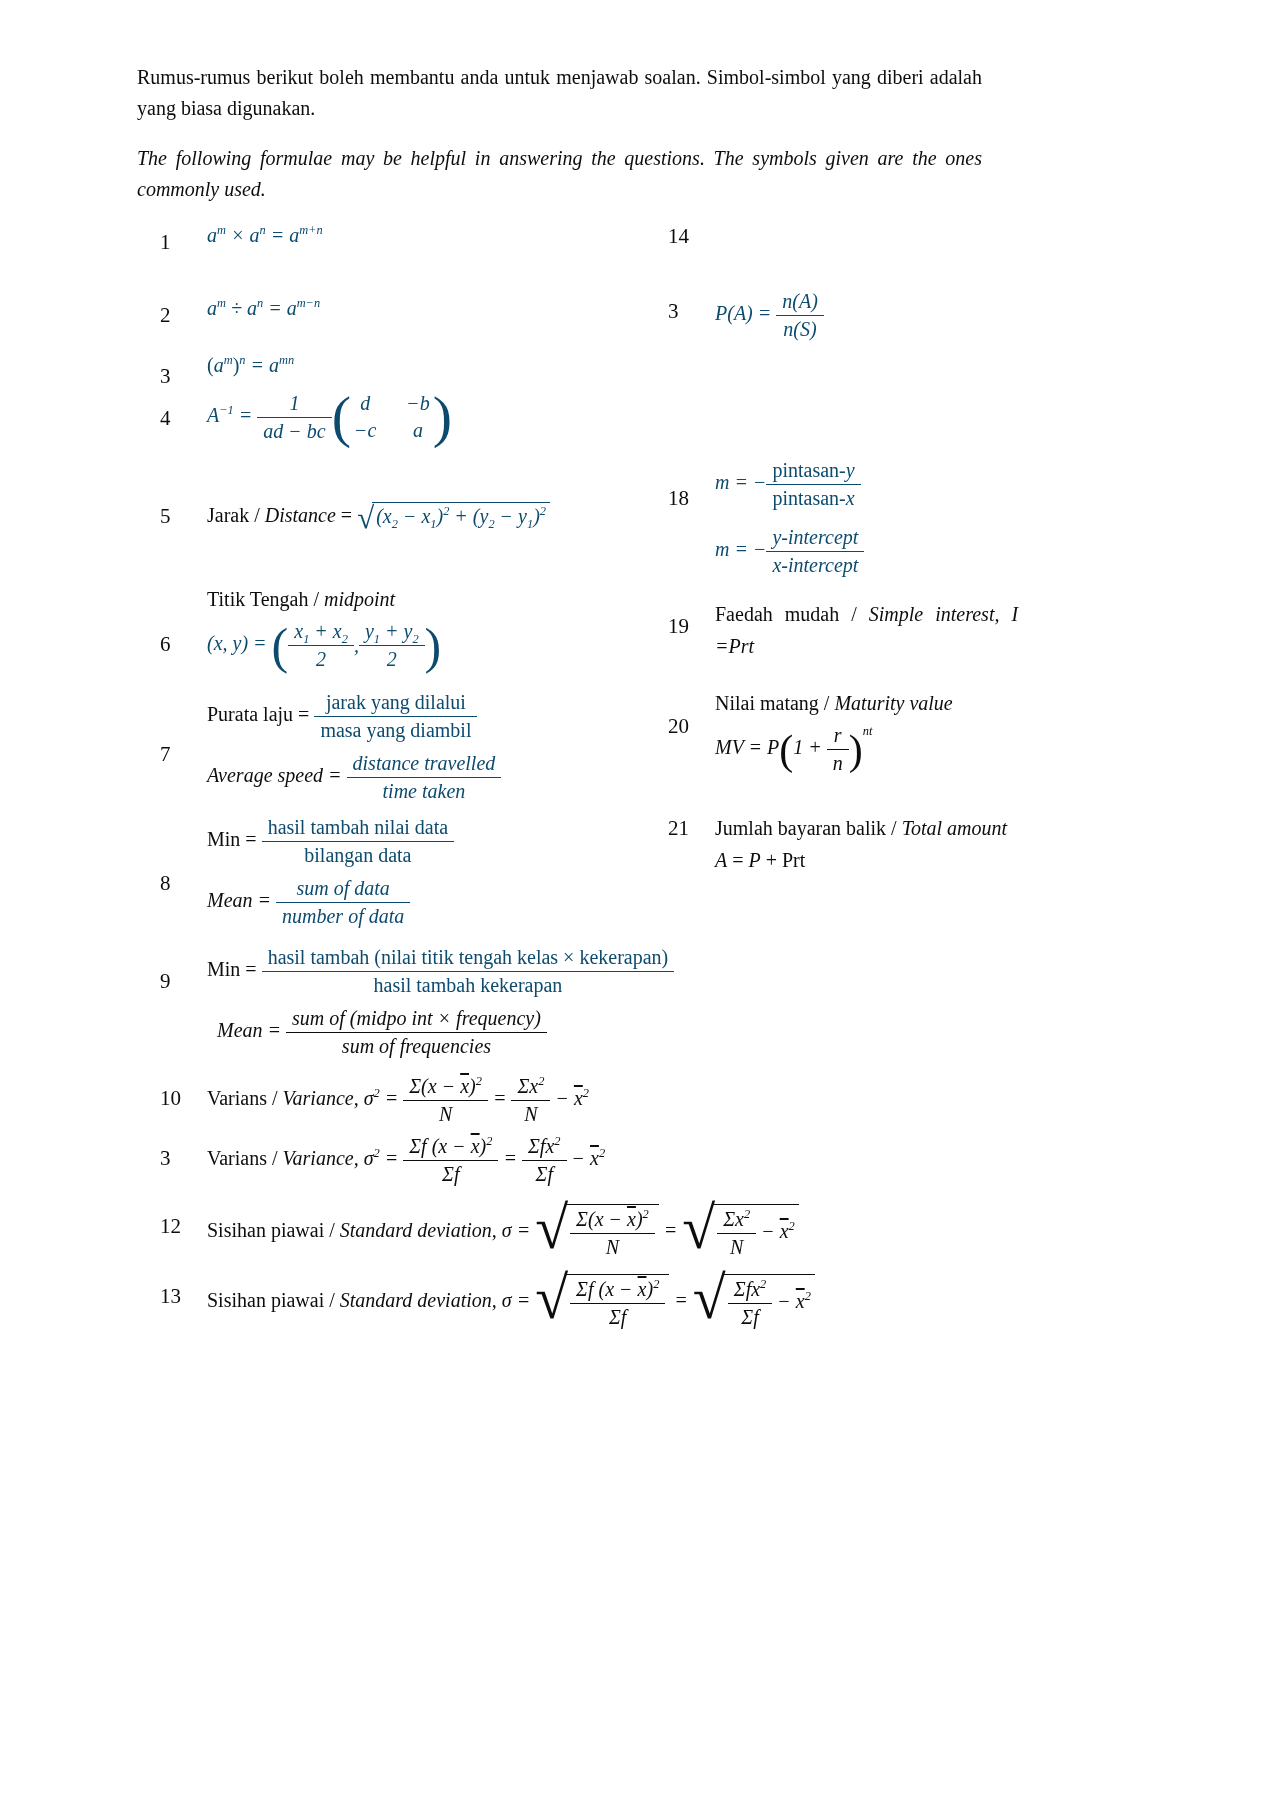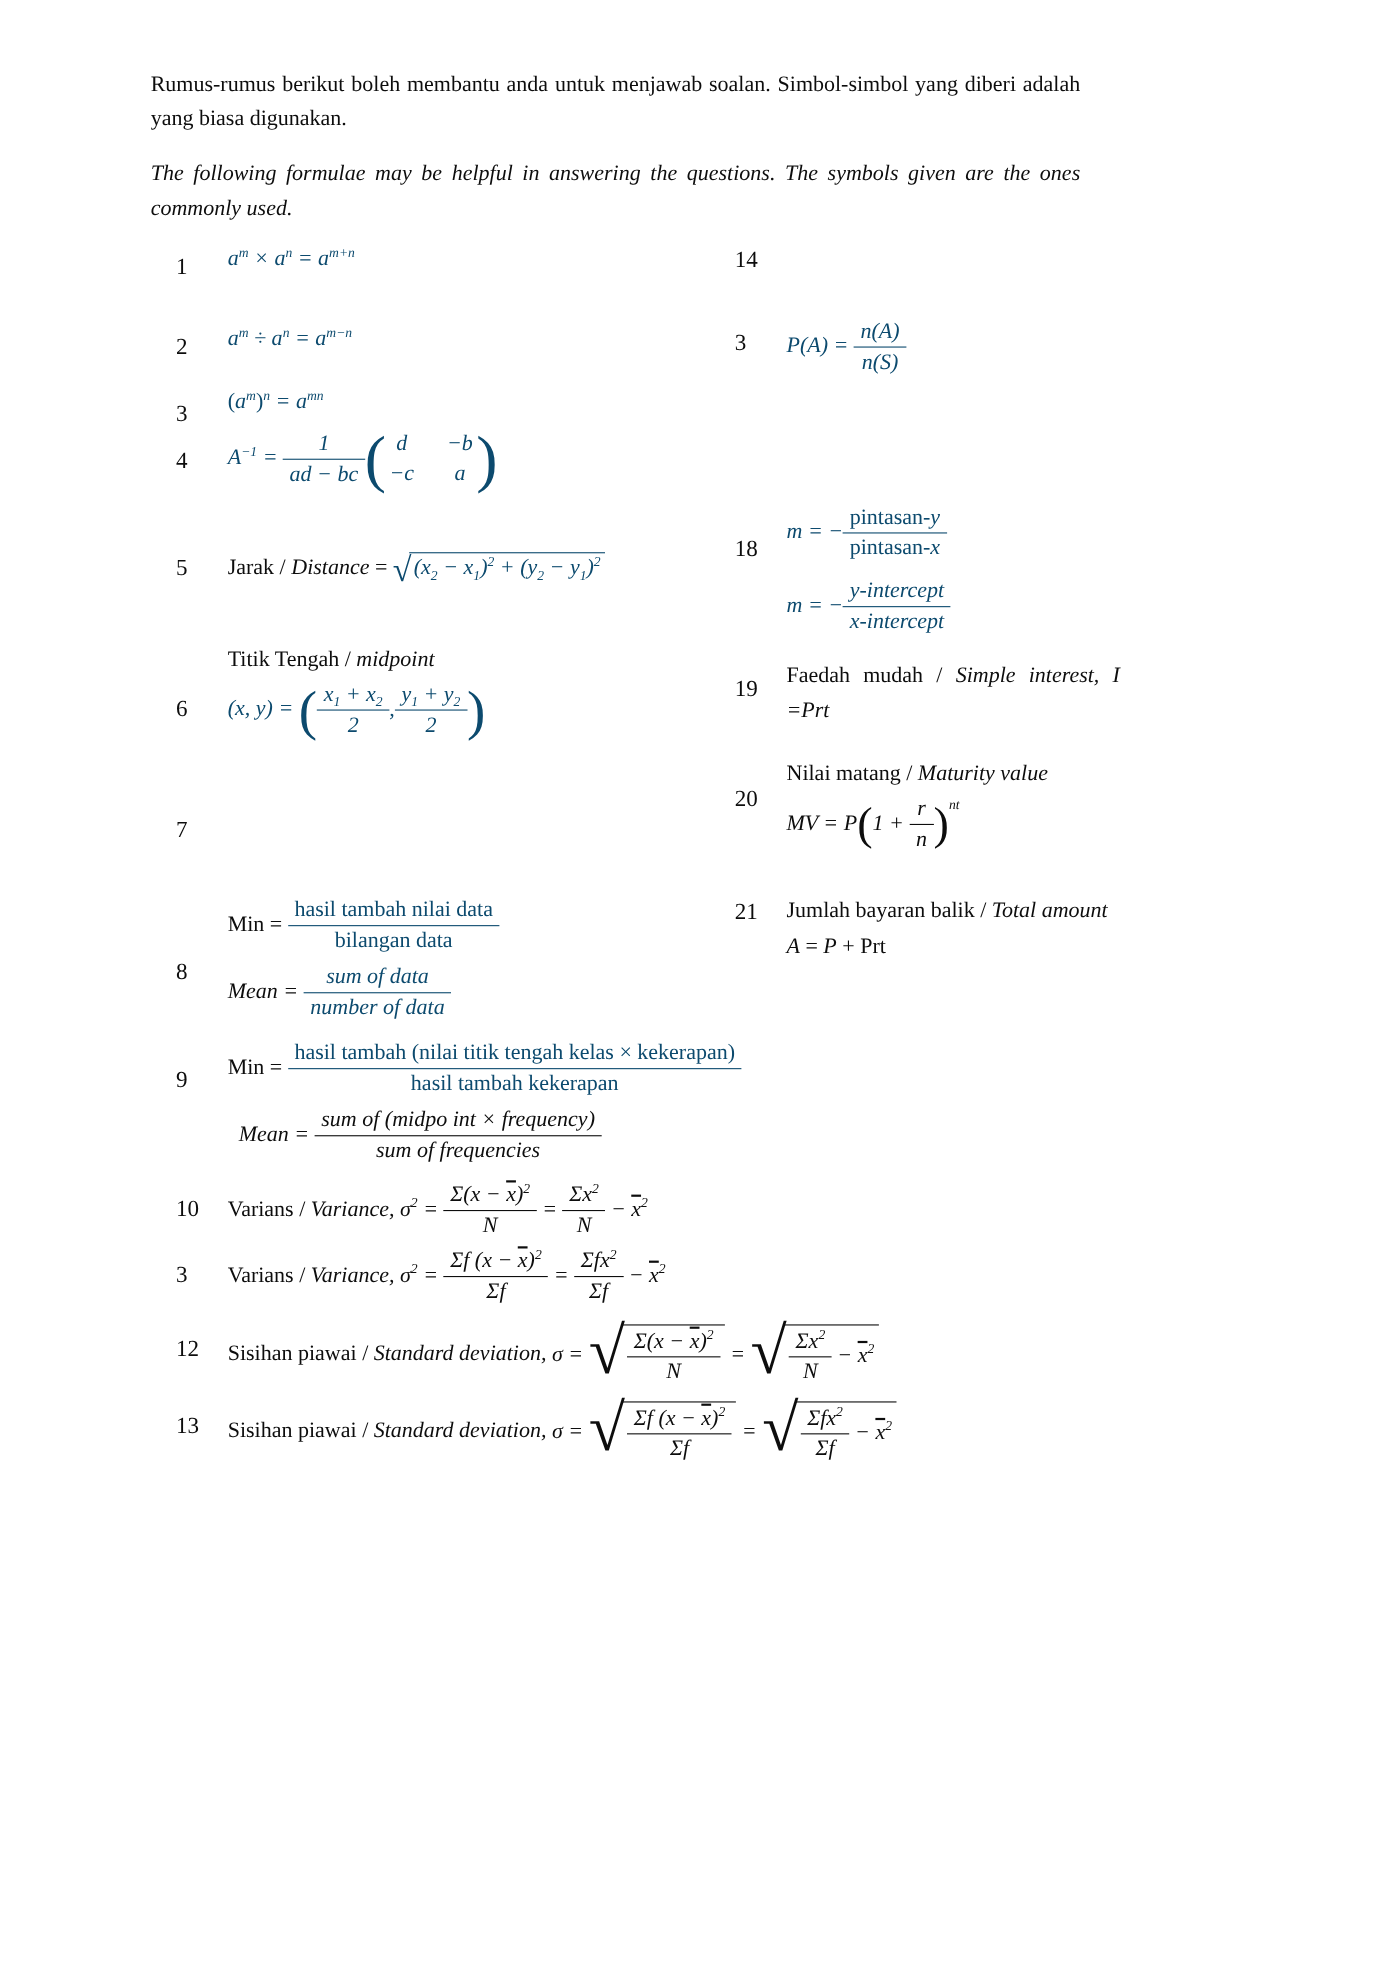--- a/index.html
+++ b/index.html
@@ -98,20 +98,29 @@
               <span class="fd">2</span>
             </span>
             <span class="bigp p24">)</span>
           </span>
       </span>
     </span>
   </div>
 
   <div class="abs row" style="left:160px;top:690px;width:620px">
     <span class="num" style="padding-top:52px">7</span>
+    <span>
+      <div>
+        <span class="lbl">Purata laju = </span><span class="frac blue lbl"><span class="fn">jarak yang dilalui</span><span class="fd">masa yang diambil</span></span>
+      </div>
+      <div class="gap8"></div>
+      <div>
+        <span class="i">Average speed = </span><span class="frac blue i"><span class="fn">distance travelled</span><span class="fd">time taken</span></span>
+      </div>
+    </span>
   </div>
 
   <div class="abs row" style="left:160px;top:815px;width:620px">
     <span class="num" style="padding-top:56px">8</span>
     <span>
       <div>
         <span class="lbl">Min = </span><span class="frac blue lbl"><span class="fn">hasil tambah nilai data</span><span class="fd">bilangan data</span></span>
       </div>
       <div class="gap8"></div>
       <div>

